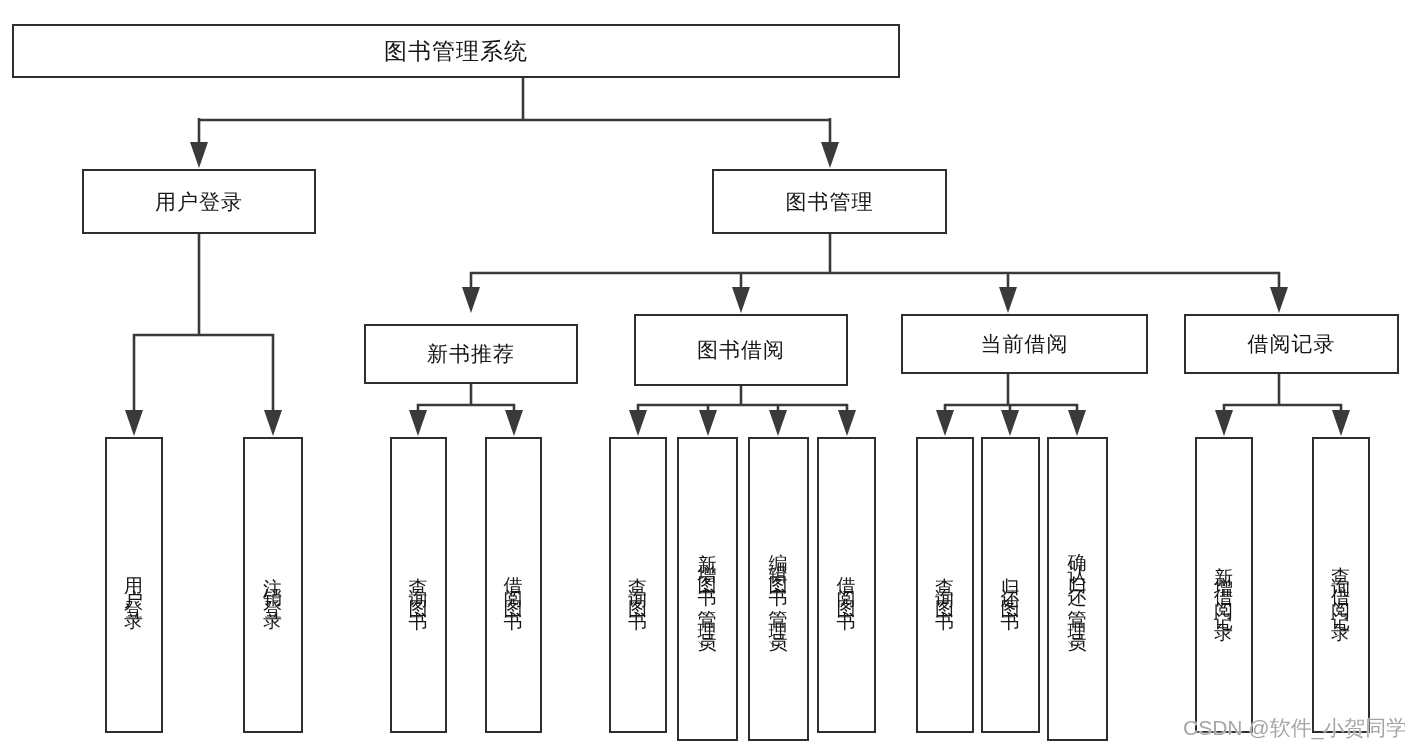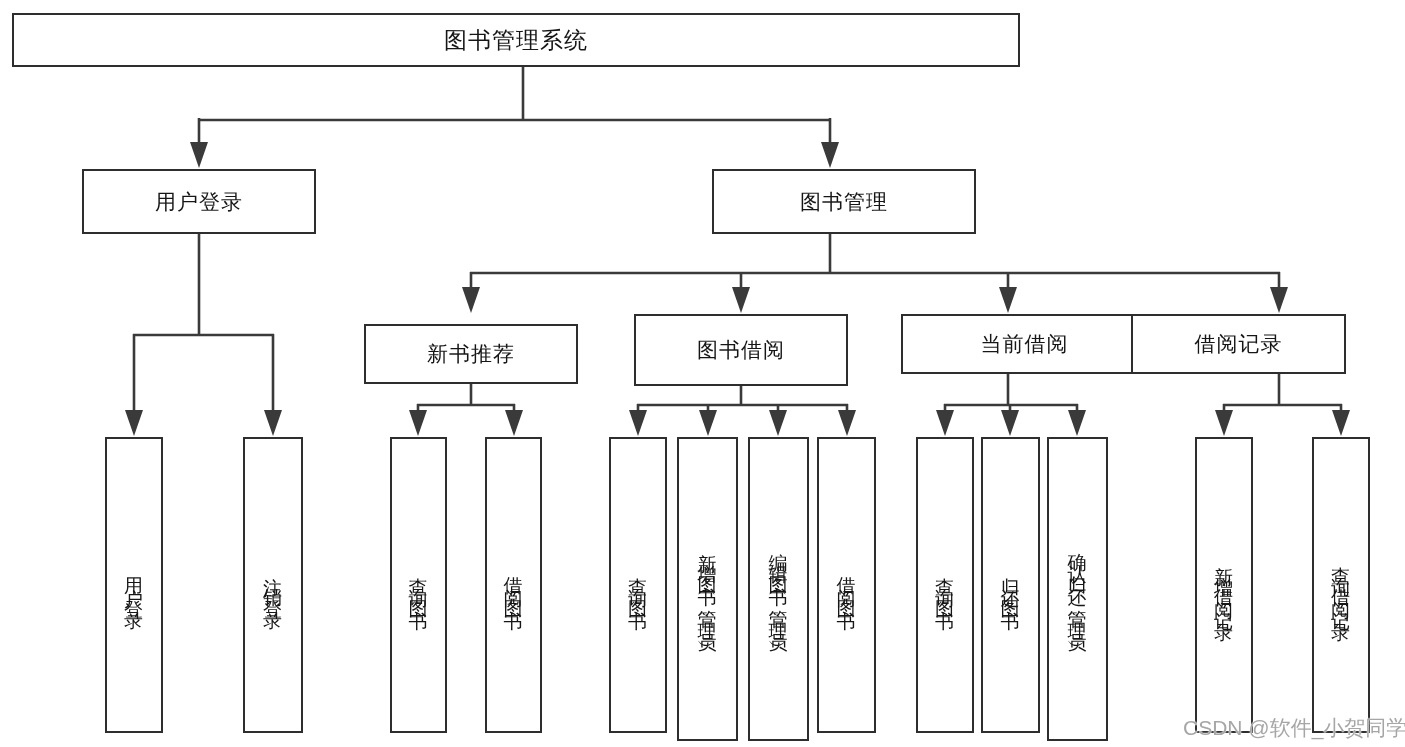--- a/index.html
+++ b/index.html
@@ -132,41 +132,41 @@
     <g>
       <line x1="1279" y1="374" x2="1279" y2="405"></line>
       <line x1="1223" y1="405" x2="1342" y2="405"></line>
       <line x1="1224" y1="404" x2="1224" y2="416"></line>
       <polygon points="1215,410 1233,410 1224,436"></polygon>
       <line x1="1341" y1="404" x2="1341" y2="416"></line>
       <polygon points="1332,410 1350,410 1341,436"></polygon>
     </g>
   </svg>
 
-  <div class="node root-box" style="left:12px;top:13px;width:1008px;height:54px">
+  <div class="node root-box" style="left:12px;top:24px;width:888px;height:54px">
     <span>图书管理系统</span>
   </div>
 
   <div class="node h-box" style="left:82px;top:169px;width:234px;height:65px">
     <span>用户登录</span>
   </div>
-  <div class="node h-box" style="left:712px;top:169px;width:264px;height:65px">
+  <div class="node h-box" style="left:712px;top:169px;width:235px;height:65px">
     <span>图书管理</span>
   </div>
 
   <div class="node h-box" style="left:364px;top:324px;width:214px;height:60px">
     <span>新书推荐</span>
   </div>
   <div class="node h-box" style="left:634px;top:314px;width:214px;height:72px">
     <span>图书借阅</span>
   </div>
   <div class="node h-box" style="left:901px;top:314px;width:247px;height:60px">
     <span>当前借阅</span>
   </div>
-  <div class="node h-box" style="left:1131px;top:314px;width:215px;height:60px">
+  <div class="node h-box" style="left:1184px;top:314px;width:215px;height:60px">
     <span>借阅记录</span>
   </div>
 
   <div class="node leaf-box" style="left:105px;top:437px;width:58px;height:296px">
     <span>用户登录</span>
   </div>
   <div class="node leaf-box" style="left:243px;top:437px;width:60px;height:296px">
     <span>注销登录</span>
   </div>
 

